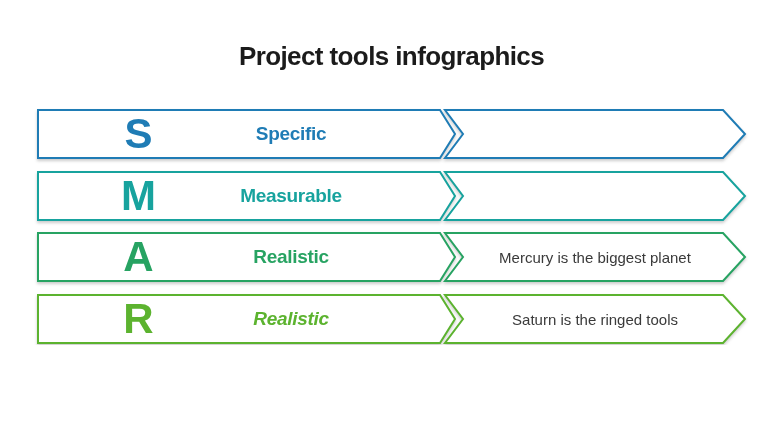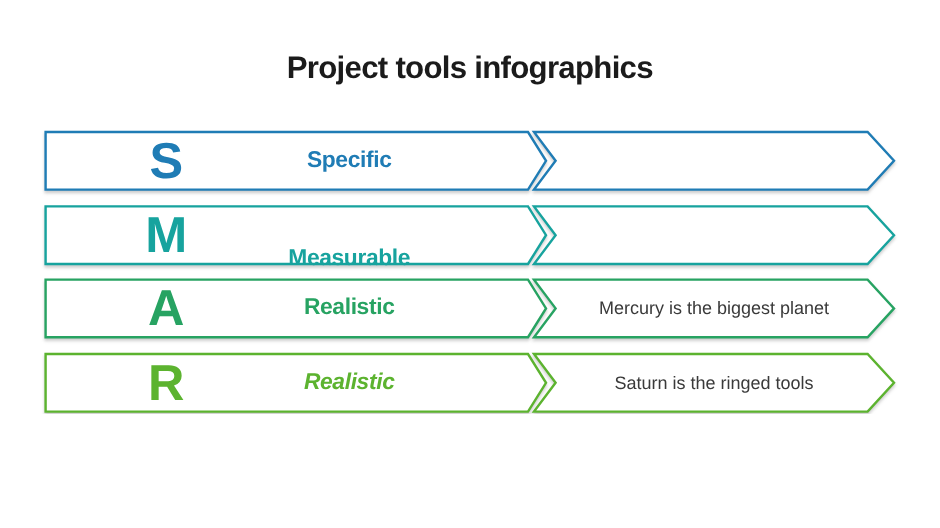--- a/index.html
+++ b/index.html
@@ -96,21 +96,21 @@
     <div class="letter" style="color: rgb(31, 124, 181);">S</div>
     <div class="label" style="color: rgb(31, 124, 181);">Specific</div>
   </div>
 
   <div class="row r2">
     <svg width="783" height="50">
       <polygon points="38,1 440,1 455,25 440,49 38,49" fill="#ffffff" stroke-width="2" stroke="#17a39e"></polygon>
       <polygon points="445,1 723,1 745,25 723,49 445,49 463,25" fill="#ffffff" stroke-width="2" stroke="#17a39e"></polygon>
     </svg>
     <div class="letter" style="color: rgb(23, 163, 158);">M</div>
-    <div class="label" style="color: rgb(23, 163, 158); margin-top: 20px;">Measurable</div>
+    <div class="label" style="color: rgb(23, 163, 158);">Measurable</div>
   </div>
 
   <div class="row r3">
     <svg width="783" height="50">
       <polygon points="38,1 440,1 455,25 440,49 38,49" fill="#ffffff" stroke-width="2" stroke="#27a362"></polygon>
       <polygon points="445,1 723,1 745,25 723,49 445,49 463,25" fill="#ffffff" stroke-width="2" stroke="#27a362"></polygon>
     </svg>
     <div class="letter" style="color: rgb(39, 163, 98);">A</div>
     <div class="label" style="color: rgb(39, 163, 98);">Realistic</div>
     <div class="desc" style="color: rgb(58, 58, 58);">Mercury is the biggest planet</div>

